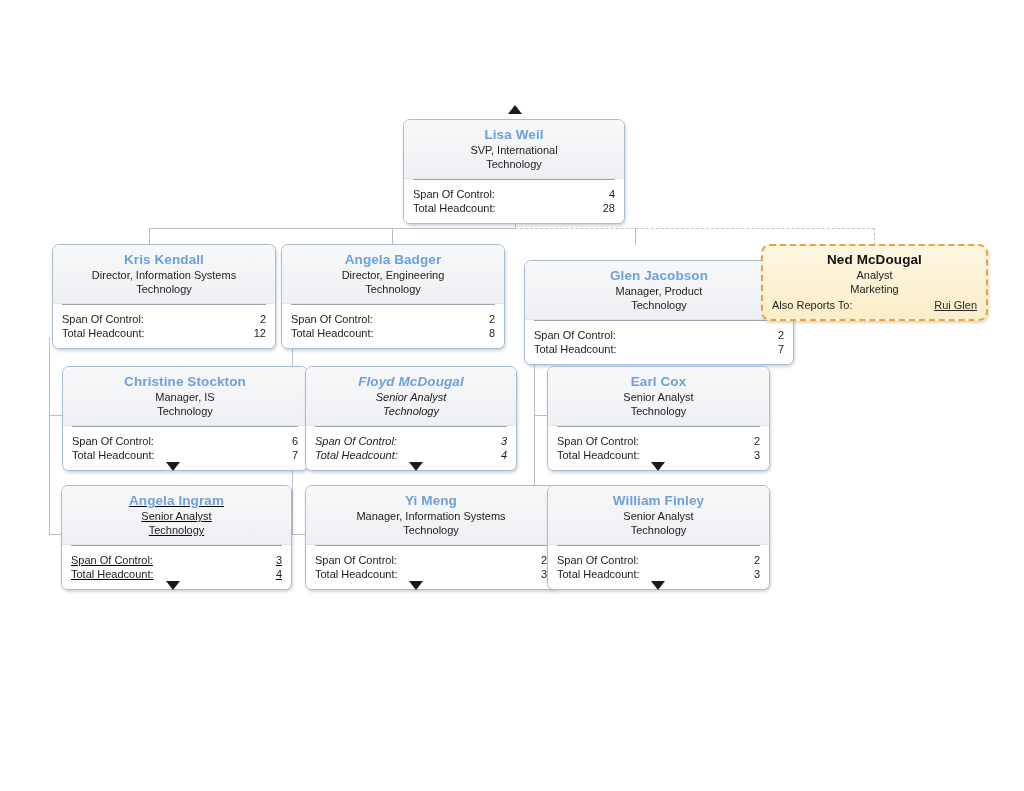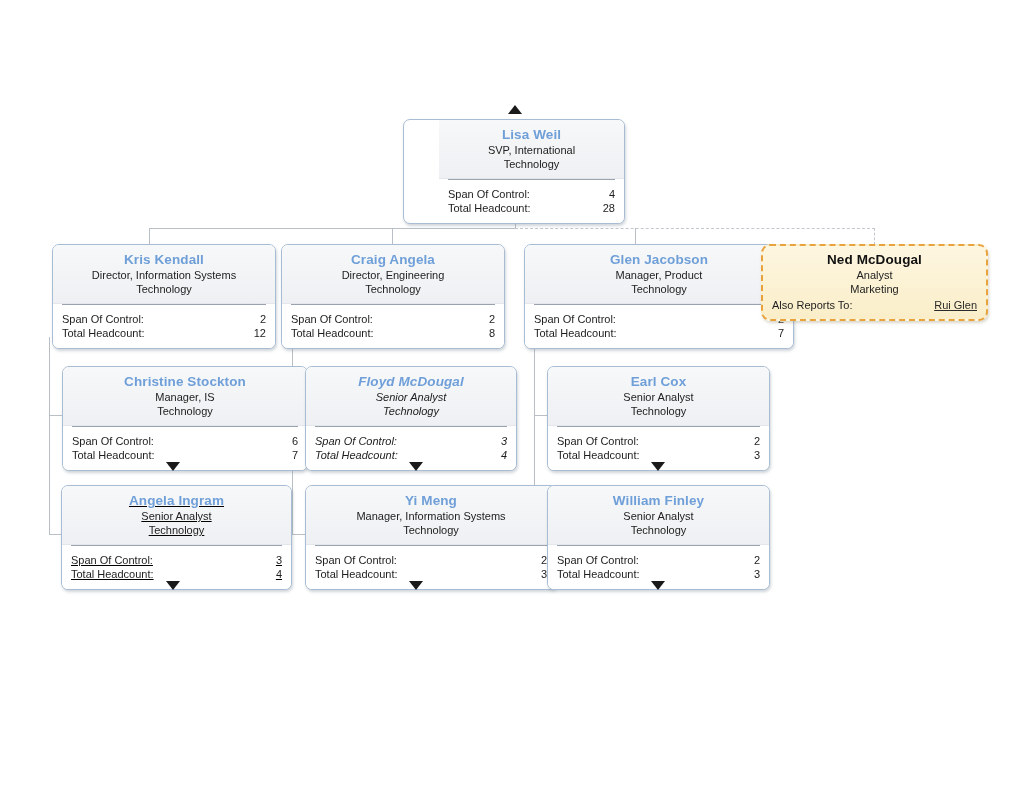--- a/index.html
+++ b/index.html
@@ -152,21 +152,21 @@
   <div class="conn h" style="left:49px; top:534px; width:14px;"></div>
 
   <div class="conn v" style="left:292px; top:337px; height:198px;"></div>
   <div class="conn h" style="left:292px; top:415px; width:14px;"></div>
   <div class="conn h" style="left:292px; top:534px; width:14px;"></div>
 
   <div class="conn v" style="left:534px; top:337px; height:198px;"></div>
   <div class="conn h" style="left:534px; top:415px; width:14px;"></div>
   <div class="conn h" style="left:534px; top:534px; width:14px;"></div>
 
-  <div class="node" style="left:403px; top:119px; width:222px;padding-left:35px;">
+  <div class="node" style="left:403px; top:119px; width:222px;">
     <div class="top">
       <div class="name">Lisa Weil</div>
       <div class="title">SVP, International</div>
       <div class="dept">Technology</div>
     </div>
     <div class="sep"></div>
     <div class="stats">
       <div class="stat-row">
         <span>Span Of Control:</span>
         <span class="val">4</span>
@@ -192,38 +192,38 @@
       </div>
       <div class="stat-row">
         <span>Total Headcount:</span>
         <span class="val">12</span>
       </div>
     </div>
   </div>
 
   <div class="node" style="left:281px; top:244px; width:224px;">
     <div class="top">
-      <div class="name">Craig Angela</div>
+      <div class="name">Angela Badger</div>
       <div class="title">Director, Engineering</div>
       <div class="dept">Technology</div>
     </div>
     <div class="sep"></div>
     <div class="stats">
       <div class="stat-row">
         <span>Span Of Control:</span>
         <span class="val">2</span>
       </div>
       <div class="stat-row">
         <span>Total Headcount:</span>
         <span class="val">8</span>
       </div>
     </div>
   </div>
 
-  <div class="node" style="left:524px; top:244px; width:270px;">
+  <div class="node" style="left:524px; top:260px; width:270px;">
     <div class="top">
       <div class="name">Glen Jacobson</div>
       <div class="title">Manager, Product</div>
       <div class="dept">Technology</div>
     </div>
     <div class="sep"></div>
     <div class="stats">
       <div class="stat-row">
         <span>Span Of Control:</span>
         <span class="val">2</span>

